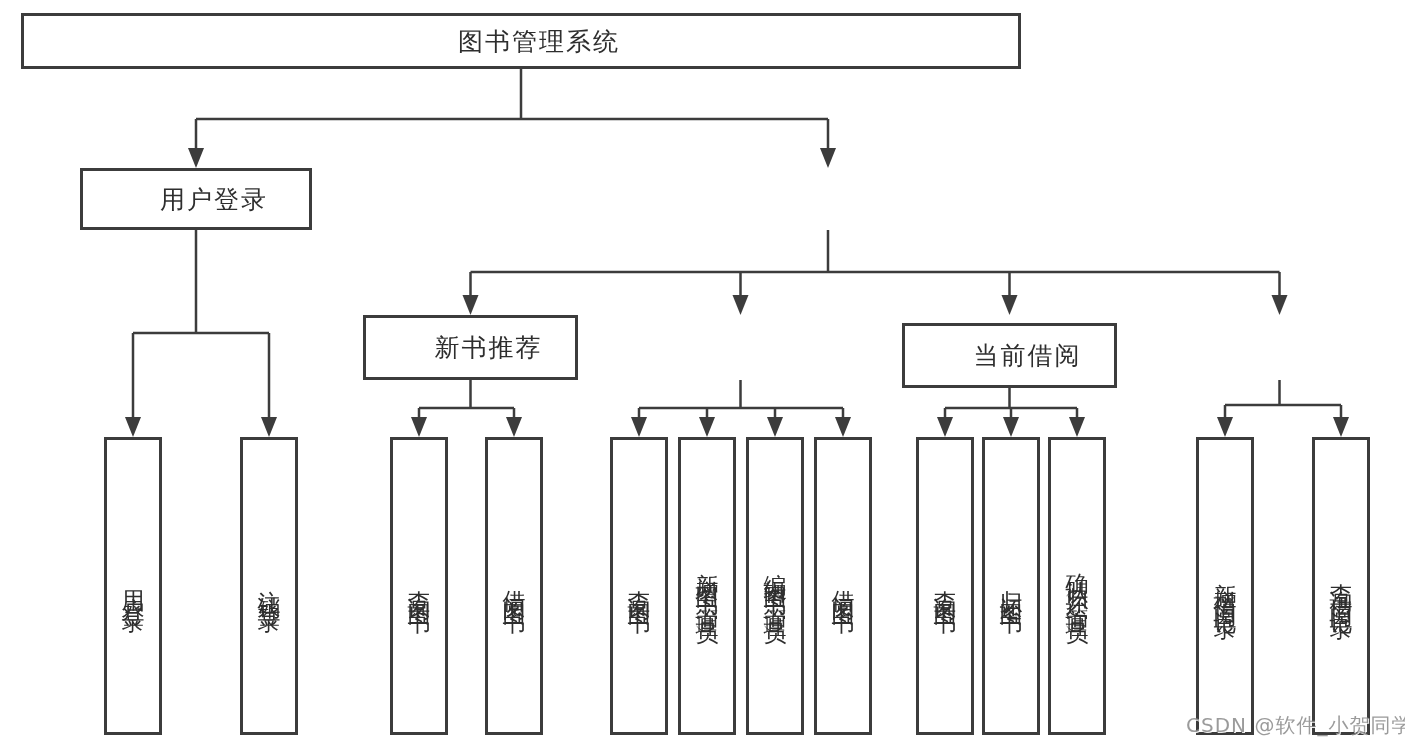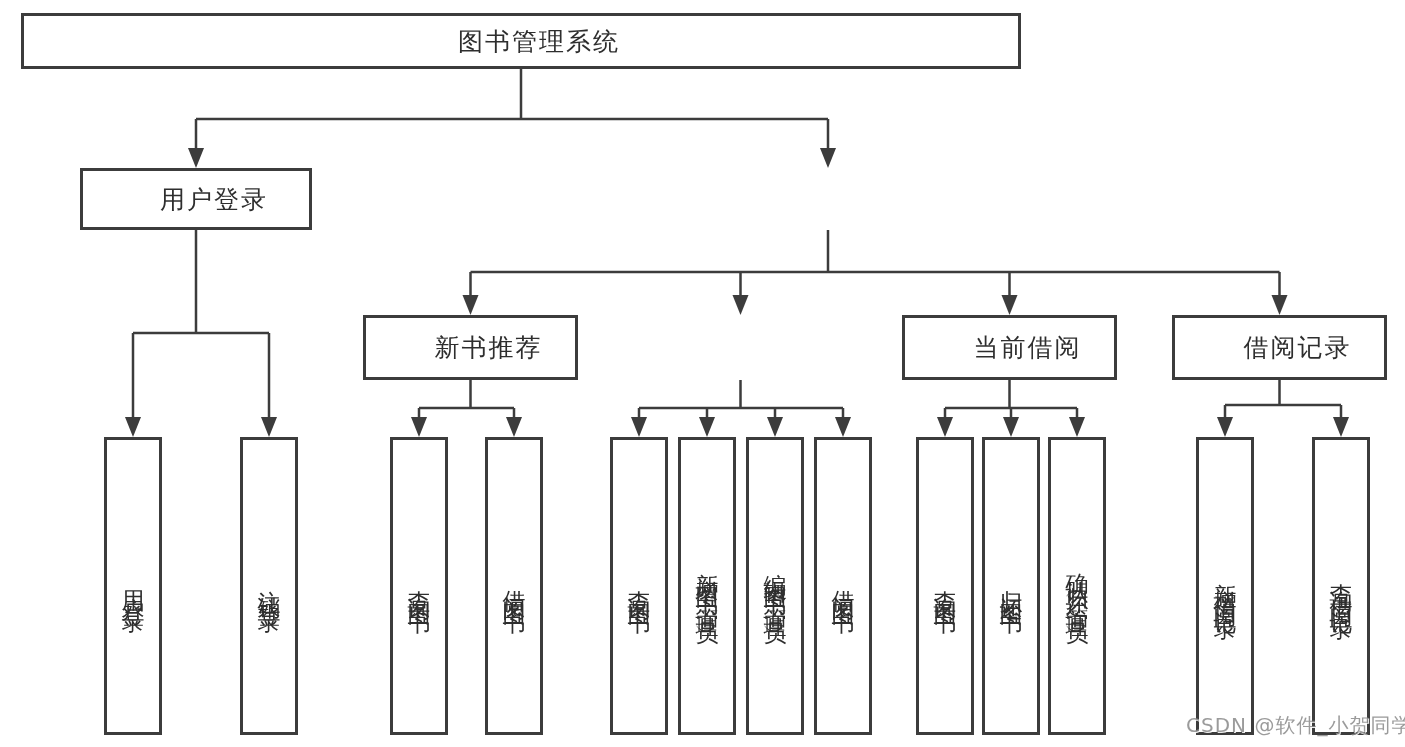--- a/index.html
+++ b/index.html
@@ -119,25 +119,22 @@
     <span>图书管理系统</span>
   </div>
 
   <div class="hbox" style="left:80px; top:168px; width:232px; height:62px;">
     <span>用户登录</span>
   </div>
 
   <div class="hbox" style="left:363px; top:315px; width:215px; height:65px;">
     <span>新书推荐</span>
   </div>
-  <div class="hbox" style="left:902px; top:315px; width:215px; height:65px;">
+  <div class="hbox" style="left:902px; top:323px; width:215px; height:65px;">
     <span>当前借阅</span>
-  </div>
-  <div class="hbox" style="left:1172px; top:315px; width:215px; height:65px;">
-    <span>借阅记录</span>
   </div>
 
   <div class="vbox" style="left:104px;">
     <span class="vlabel">用户登录</span>
   </div>
   <div class="vbox" style="left:240px;">
     <span class="vlabel">注销登录</span>
   </div>
 
   <div class="vbox" style="left:390px;">

